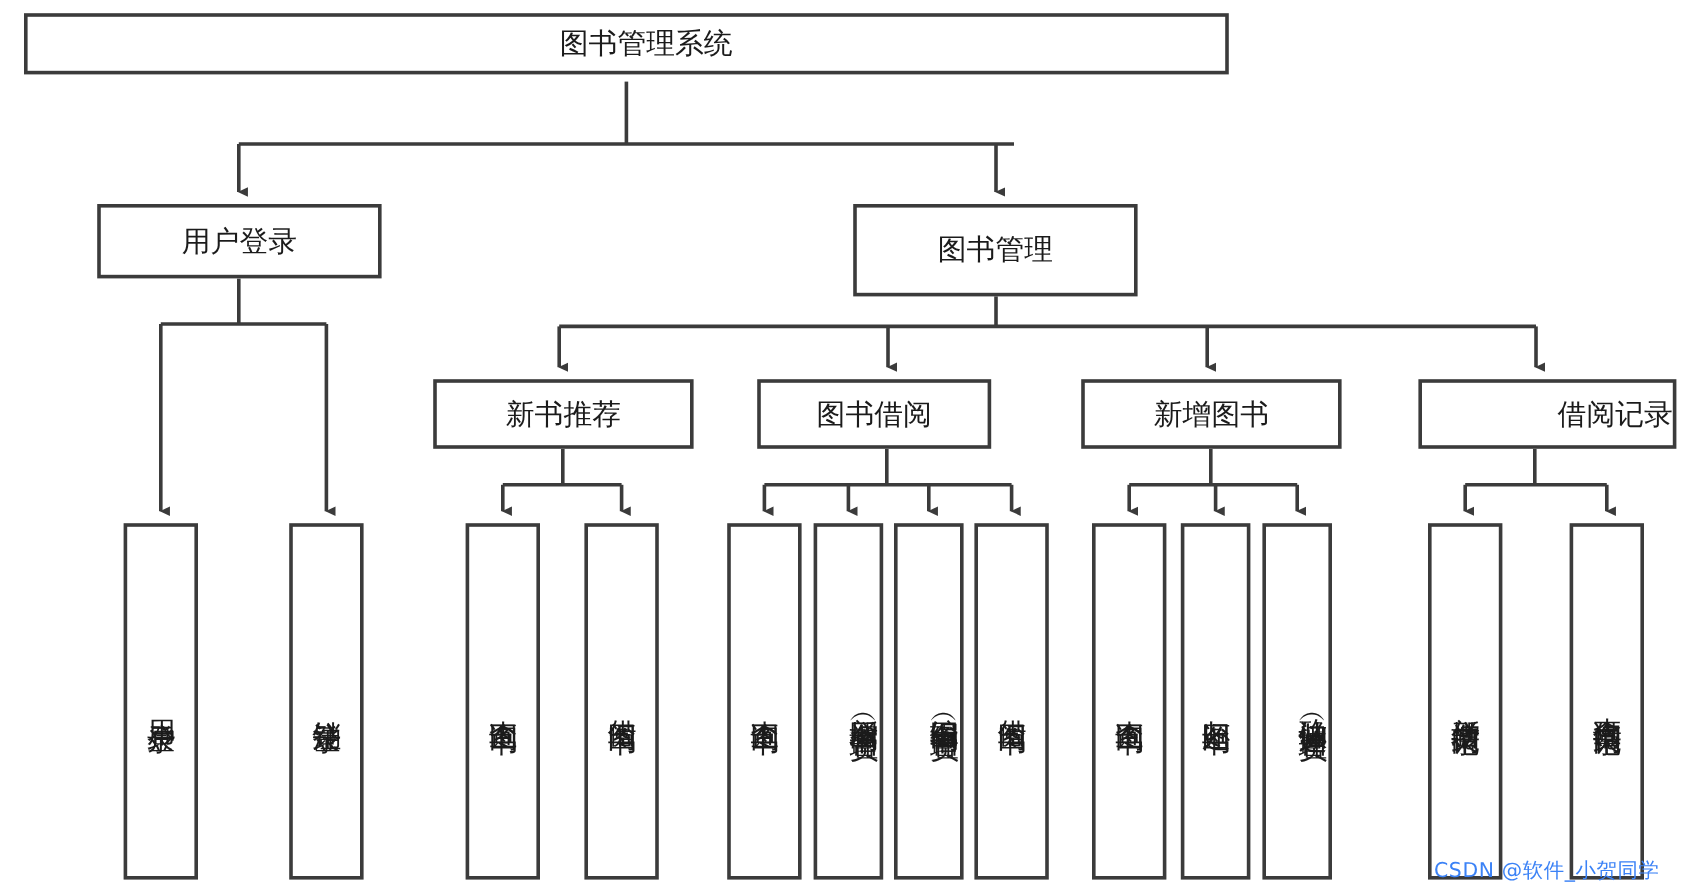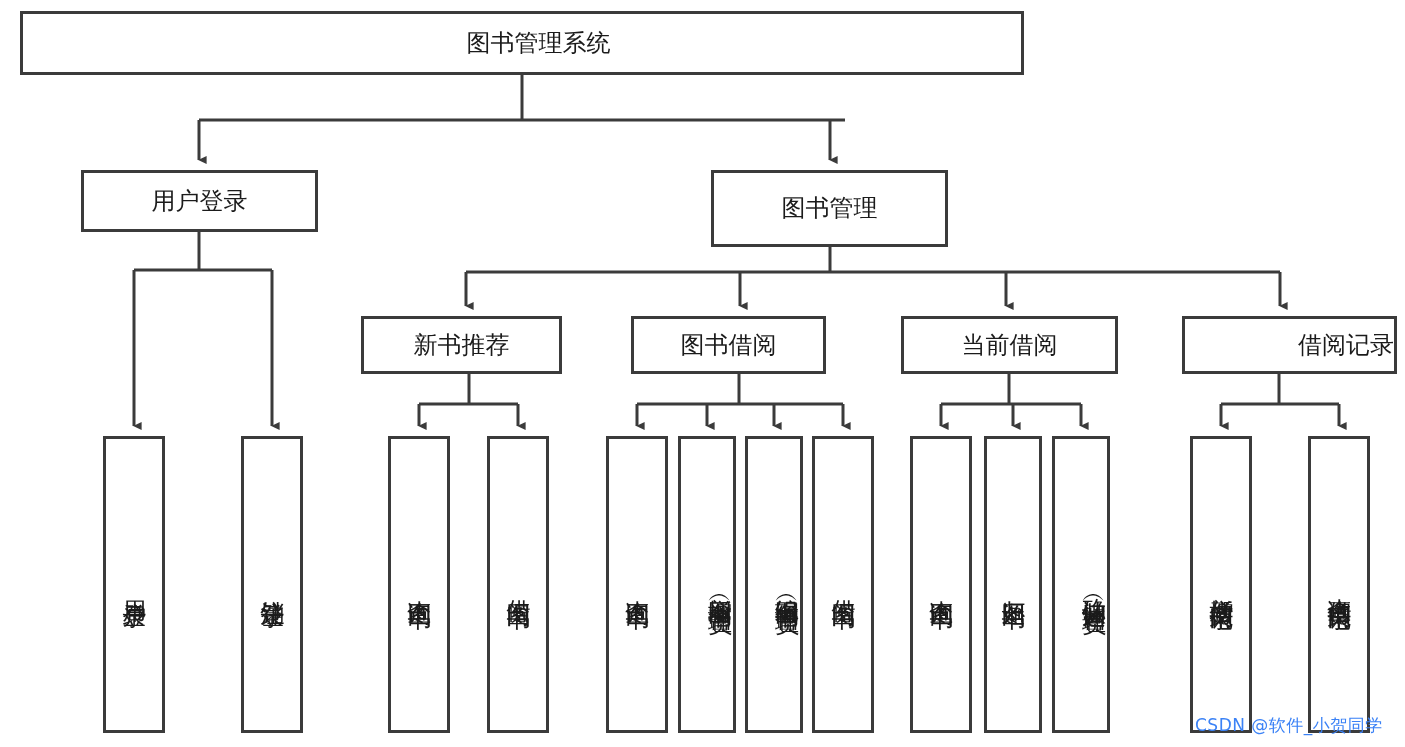--- a/index.html
+++ b/index.html
@@ -109,39 +109,39 @@
       <path d="M1013,404 L1013,426" marker-end="url(#arrow)"></path>
       <path d="M1081,404 L1081,426" marker-end="url(#arrow)"></path>
 
       <path d="M1279,374 L1279,404"></path>
       <path d="M1221,404 L1339,404"></path>
       <path d="M1221,404 L1221,426" marker-end="url(#arrow)"></path>
       <path d="M1339,404 L1339,426" marker-end="url(#arrow)"></path>
     </g>
   </svg>
 
-  <div class="node node-h" style="left:20px;top:11px;width:1004px;height:64px;padding-left:33px;">
+  <div class="node node-h" style="left:20px;top:11px;width:1004px;height:51px;padding-left:33px;">
     <span>图书管理系统</span>
   </div>
 
   <div class="node node-h" style="left:81px;top:170px;width:237px;height:62px;">
     <span>用户登录</span>
   </div>
   <div class="node node-h" style="left:711px;top:170px;width:237px;height:77px;">
     <span>图书管理</span>
   </div>
 
-  <div class="node node-h" style="left:361px;top:316px;width:201px;height:58px;">
+  <div class="node node-h" style="left:361px;top:316px;width:217px;height:58px;">
     <span>新书推荐</span>
   </div>
   <div class="node node-h" style="left:631px;top:316px;width:195px;height:58px;">
     <span>图书借阅</span>
   </div>
   <div class="node node-h" style="left:901px;top:316px;width:217px;height:58px;">
-    <span>当前借阅</span>
+    <span>新增图书</span>
   </div>
   <div class="node node-h" style="left:1182px;top:316px;width:215px;height:58px;justify-content:flex-end;">
     <span>借阅记录</span>
   </div>
 
   <div class="node node-v" style="left:103px;top:436px;width:62px;height:297px;">
     <span>用户登录</span>
   </div>
   <div class="node node-v" style="left:241px;top:436px;width:62px;height:297px;">
     <span>注销登录</span>

